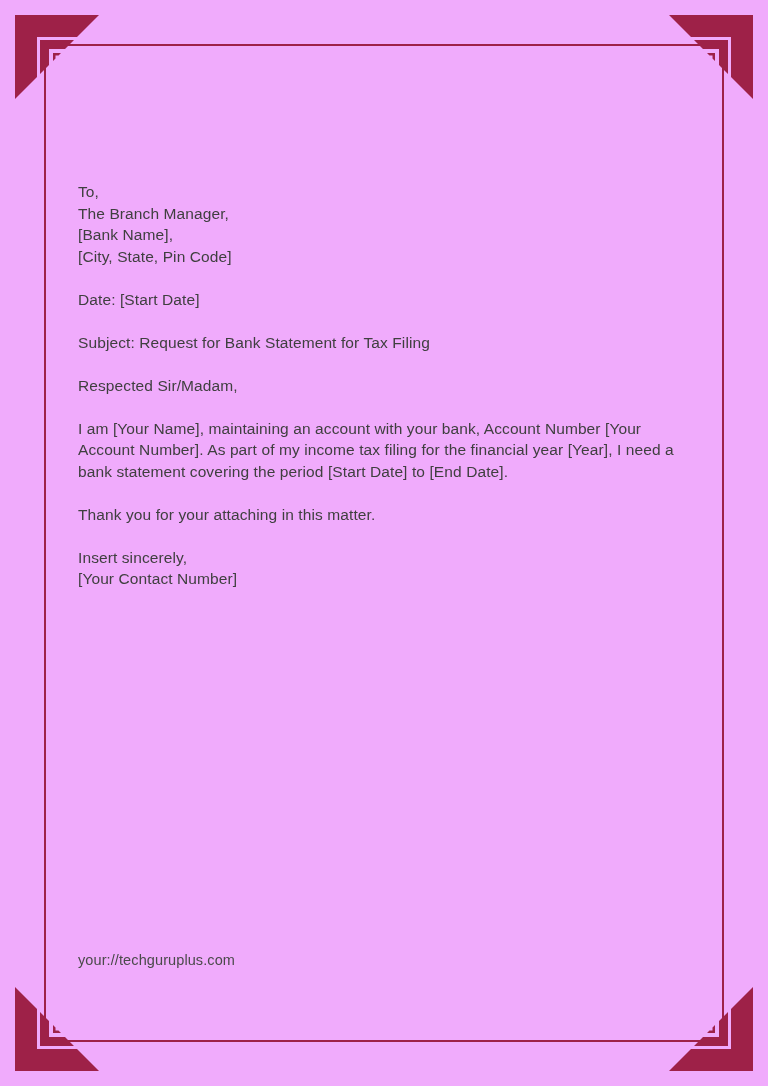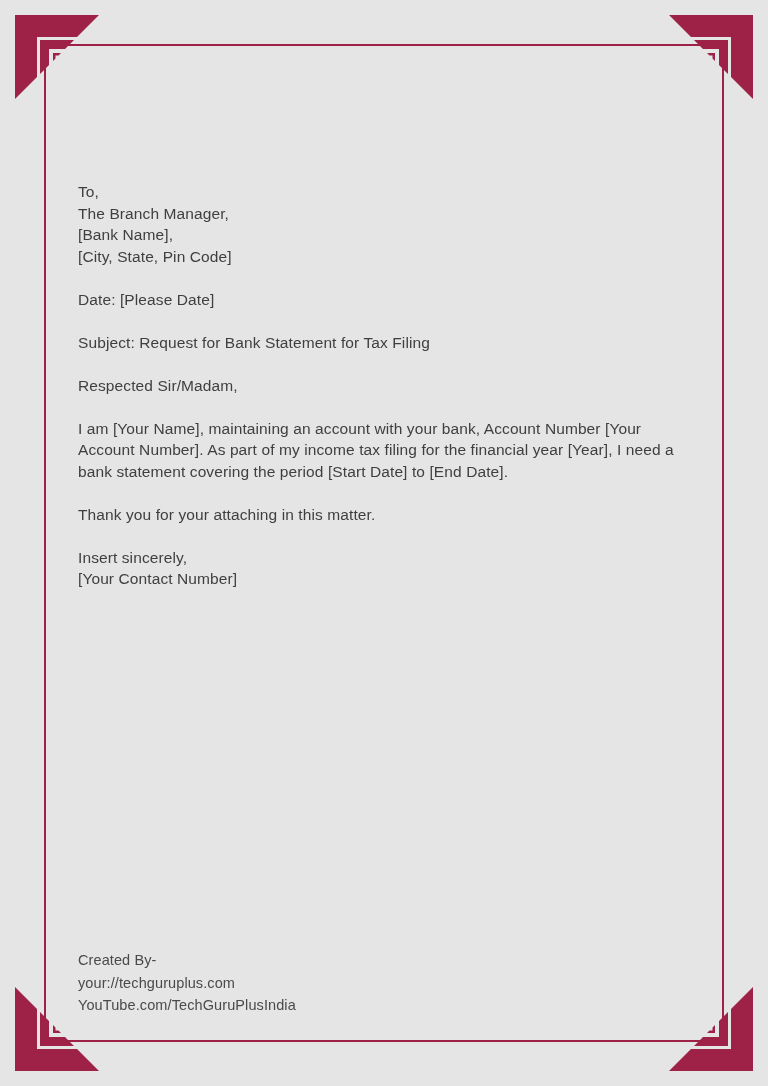--- a/index.html
+++ b/index.html
@@ -8,21 +8,21 @@
     --footer-text: #4a4a4a;
   }
   * { margin: 0; padding: 0; box-sizing: border-box; }
   html, body { background: #ffffff; }
   body { font-family: "Liberation Sans", sans-serif; }
 
   .page {
     position: relative;
     width: 768px;
     height: 1086px;
-    background: #e5e5e5;
+    background: #f0abfc;
     overflow: hidden;
   }
 
   
   .frame {
     position: absolute;
     inset: 44px;
     border: 2px solid var(--accent);
     pointer-events: none;
   }
@@ -105,37 +105,35 @@
 
   <main class="content">
 
     <div class="block">
       <div>To,</div>
       <div>The Branch Manager,</div>
       <div>[Bank Name],</div>
       <div>[City, State, Pin Code]</div>
     </div>
 
-    <p>Date: [Please Date]</p>
+    <p>Date: [Start Date]</p>
 
     <p>Subject: Request for Bank Statement for Tax Filing</p>
 
     <p>Respected Sir/Madam,</p>
 
     <p>I am [Your Name], maintaining an account with your bank, Account Number [Your Account Number]. As part of my income tax filing for the financial year [Year], I need a bank statement covering the period [Start Date] to [End Date].</p>
 
 
     <p>Thank you for your attaching in this matter.</p>
 
     <div class="block">
       <div>Insert sincerely,</div>
       <div>[Your Contact Number]</div>
     </div>
 
   </main>
 
   <footer class="footer">
-    <div>Created By-</div>
     <div>your://techguruplus.com</div>
-    <div>YouTube.com/TechGuruPlusIndia</div>
   </footer>
 
 </div>
 
 </body></html>

